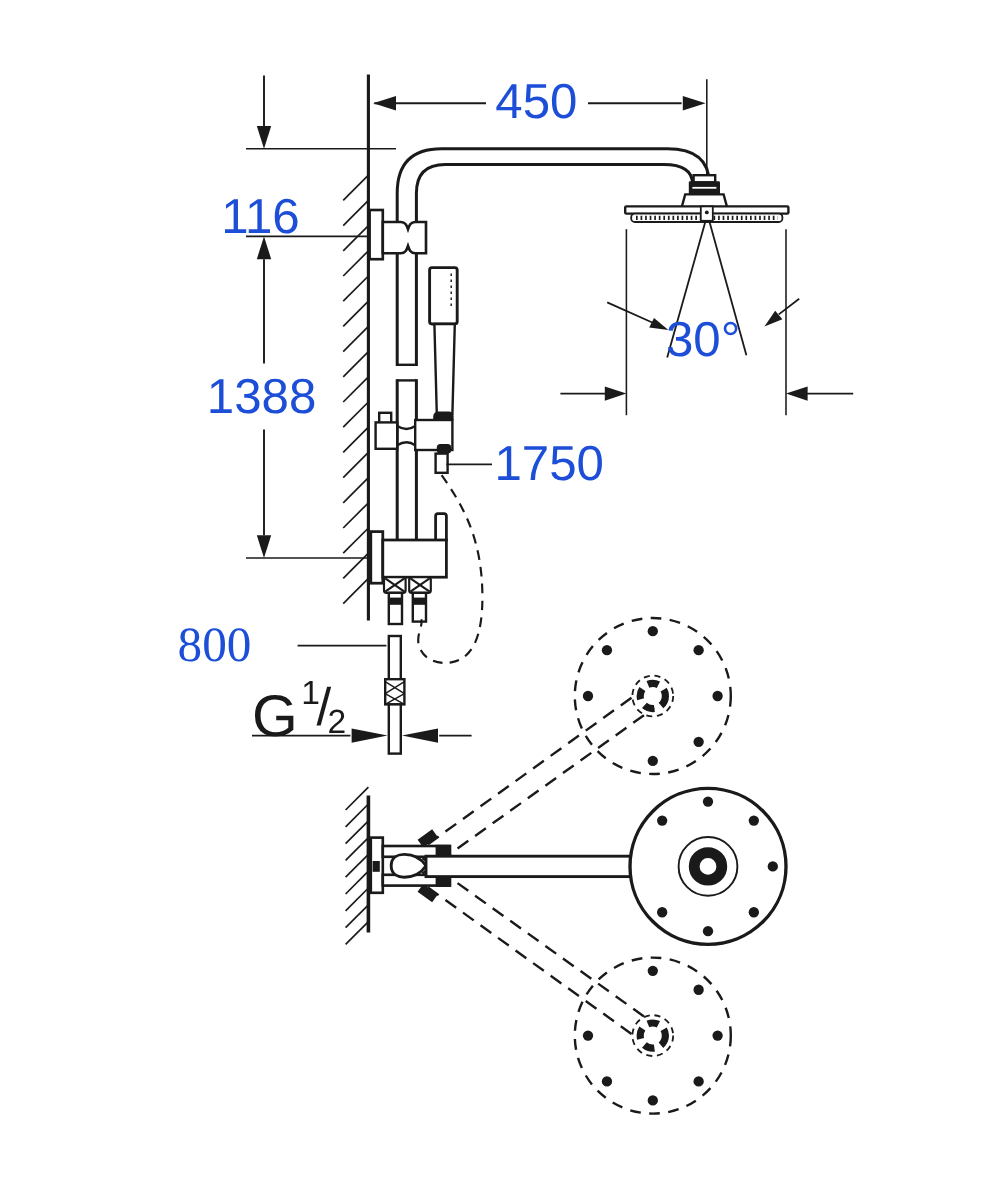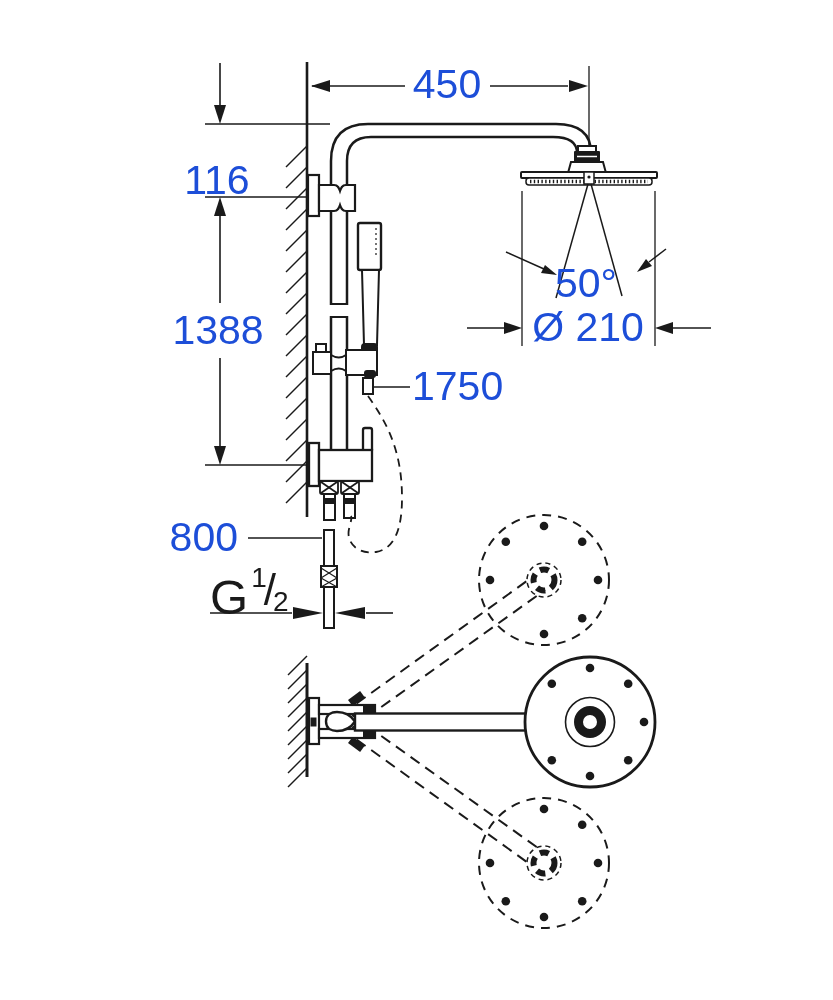--- a/index.html
+++ b/index.html
@@ -2,21 +2,21 @@
 <html><head>
 <meta charset="utf-8">
 <style>
   html,body{margin:0;padding:0;background:#ffffff;}
   .canvas{position:relative;width:833px;height:1000px;background:#ffffff;overflow:hidden;
           font-family:"Liberation Sans",sans-serif;color:#1a1a1a;}
   .canvas svg{position:absolute;left:0;top:0;}
   .lbl{position:absolute;font-size:41px;line-height:48px;height:48px;white-space:nowrap;
        font-family:"Liberation Sans",sans-serif;color:#1d4ed8;}
   .center{text-align:center;}
-  .right{text-align:right;}
+  .right{font-family:Liberation Serif, serif;}
   .gwrap{position:absolute;left:210px;top:564px;display:flex;align-items:flex-start;
          font-family:"Liberation Sans",sans-serif;color:#1a1a1a;}
   .g{font-size:49px;line-height:1;margin-top:9px;}
   .sup{font-size:28px;line-height:1;margin-top:0;margin-left:3px;}
   .slash{font-size:44px;line-height:1;margin-top:4px;margin-left:-3px;margin-right:-3px;}
   .sub{font-size:28px;line-height:1;margin-top:24px;}
 </style>
 </head>
 <body>
 
@@ -252,22 +252,21 @@
       </g>
       <circle cx="590" cy="722" r="24.5" stroke-width="1.6" fill="#ffffff"></circle>
       <circle cx="590" cy="722" r="11.5" stroke-width="9"></circle>
     </g>
   </g>
 </svg>
 
 <div class="lbl center" style="left:397px;top:60px;width:100px;">450</div>
 <div class="lbl center" style="left:167px;top:136px;width:100px;margin-top:20px;">116</div>
 <div class="lbl center" style="left:158px;top:306px;width:120px;">1388</div>
-<div class="lbl center" style="left:536px;top:259px;width:100px;">50°</div>
-<div class="lbl center" style="left:508px;top:303px;width:160px;">Ø 210</div>
+<div class="lbl center" style="left:536px;top:259px;width:100px;">30°</div>
 <div class="lbl" style="left:412px;top:362px;width:140px;">1750</div>
 <div class="lbl right" style="left:148px;top:513px;width:90px;">800</div>
 
 <div class="gwrap">
   <span class="g">G</span>
   <span class="sup">1</span>
   <span class="slash">/</span>
   <span class="sub">2</span>
 </div>
 

